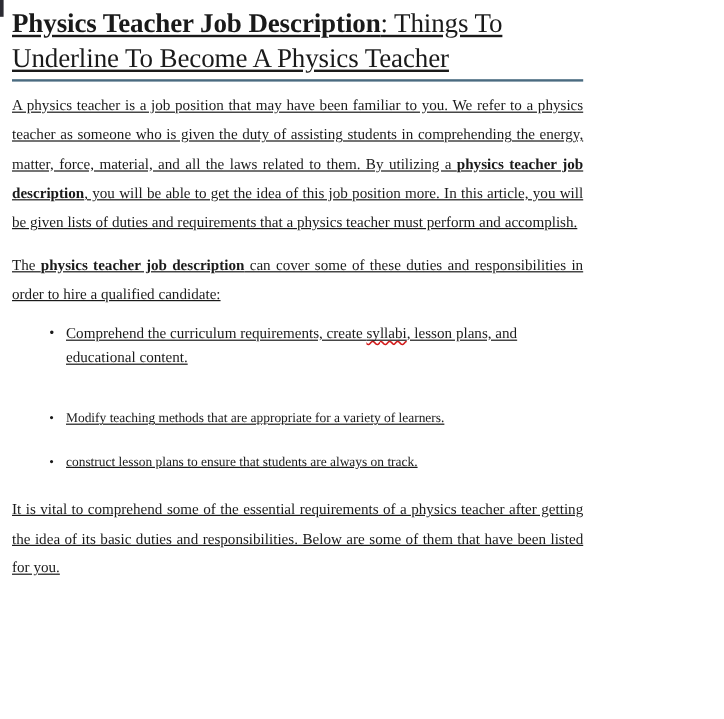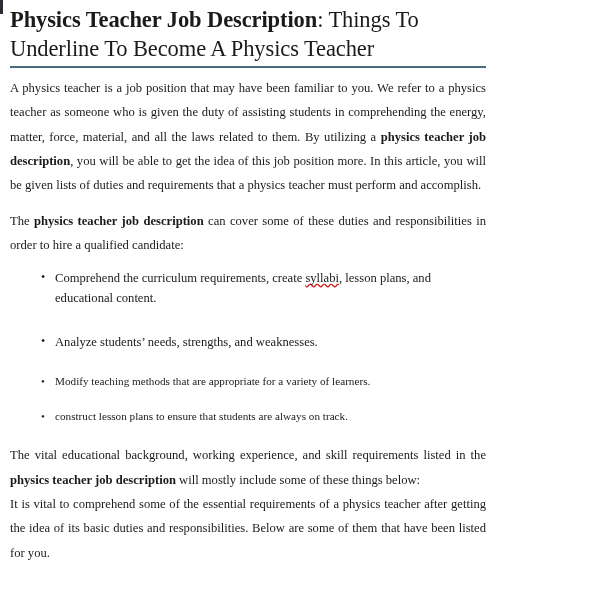--- a/index.html
+++ b/index.html
@@ -15,20 +15,21 @@
     font-family: "Liberation Serif", "DejaVu Serif", serif;
     color: #1a1a1a;
     -webkit-font-smoothing: antialiased;
   }
   .page {
     position: relative;
     width: 496px;
     height: 599px;
     box-sizing: border-box;
     padding: 0 10px 0 10px;
+    text-decoration: underline;
   }
   
   .edge-mark {
     position: absolute;
     left: 0;
     top: 0;
     width: 3px;
     height: 14px;
     background: #2b2b33;
   }
@@ -122,27 +123,25 @@
 
   <div class="gap-md"></div>
 
   <p class="body-text"><span>The </span><b>physics teacher job description</b><span> can cover some of these duties and responsibilities in order to hire a qualified candidate:</span></p>
 
 
   <div class="gap-md"></div>
 
   <ul class="bullets group-a">
     <li><span>Comprehend the curriculum requirements, create </span><span class="misspelled">syllabi</span><span>, lesson plans, and educational content.</span></li>
-    <li><span>Analyze students’ needs, strengths, and weaknesses.</span></li>
   </ul>
 
   <div class="gap-sm"></div>
 
   <ul class="bullets group-b">
     <li>Modify teaching methods that are appropriate for a variety of learners.</li>
     <li>construct lesson plans to ensure that students are always on track.</li>
   </ul>
 
-  <p class="body-text"><span>The vital educational background, working experience, and skill requirements listed in the </span><b>physics teacher job description</b><span> will mostly include some of these things below:</span></p>
 
   <p class="body-text">It is vital to comprehend some of the essential requirements of a physics teacher after getting the idea of its basic duties and responsibilities. Below are some of them that have been listed for you.</p>
 
 </div>
 
 </body></html>

